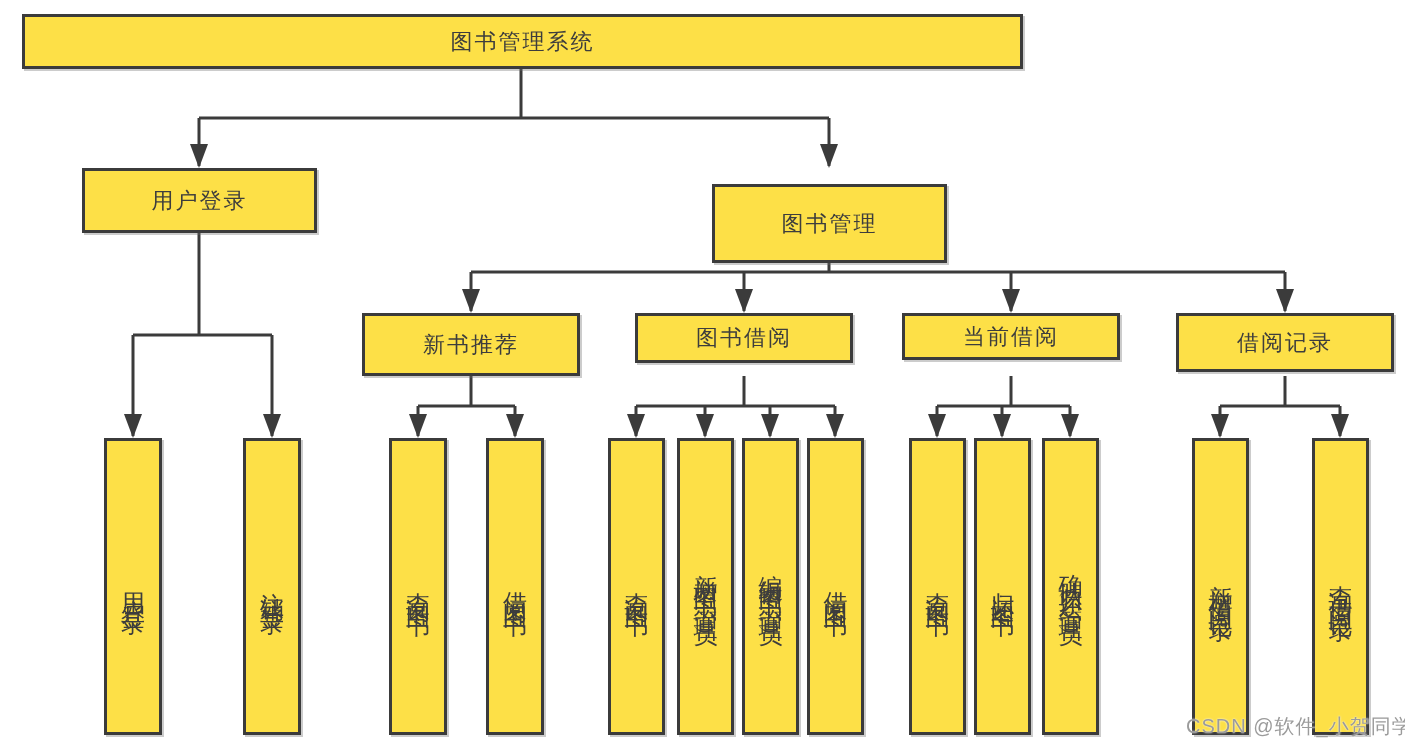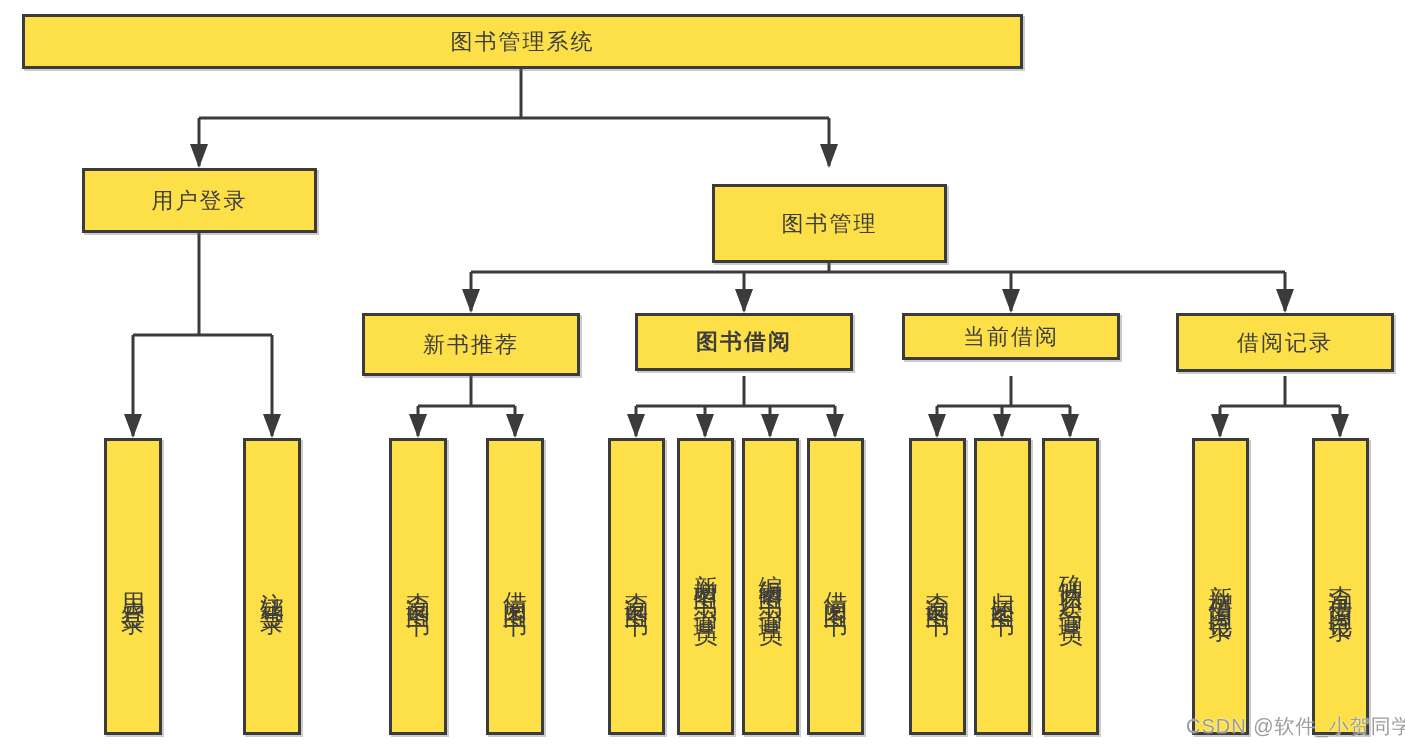--- a/index.html
+++ b/index.html
@@ -86,21 +86,21 @@
       <polygon points="1331,414 1349,414 1340,438"></polygon>
     </g>
   </svg>
 
   <div class="node hbox" style="left:22px; top:14px; width:1001px; height:55px;">图书管理系统</div>
 
   <div class="node hbox" style="left:82px; top:168px; width:235px; height:65px;">用户登录</div>
   <div class="node hbox" style="left:712px; top:184px; width:235px; height:79px;">图书管理</div>
 
   <div class="node hbox" style="left:362px; top:313px; width:218px; height:63px;">新书推荐</div>
-  <div class="node hbox" style="left:635px; top:313px; width:218px; height:58px;font-weight:bold;">图书借阅</div>
+  <div class="node hbox" style="left:635px; top:313px; width:218px; height:50px;">图书借阅</div>
   <div class="node hbox" style="left:902px; top:313px; width:218px; height:47px;">当前借阅</div>
   <div class="node hbox" style="left:1176px; top:313px; width:218px; height:59px;">借阅记录</div>
 
   <div class="node vbox" style="left:104px; top:438px; width:58px; height:297px;">
     <span>用户登录</span>
   </div>
   <div class="node vbox" style="left:243px; top:438px; width:58px; height:297px;">
     <span>注销登录</span>
   </div>
 

